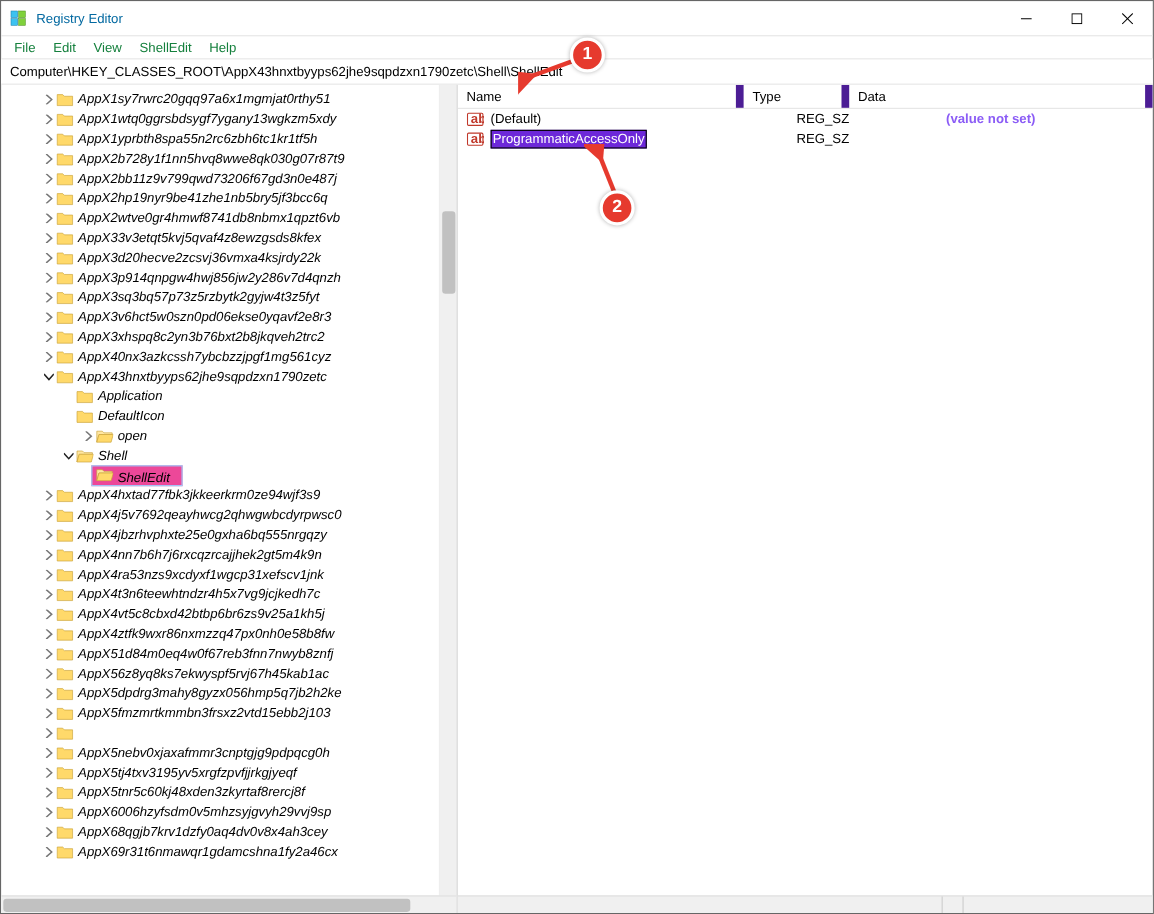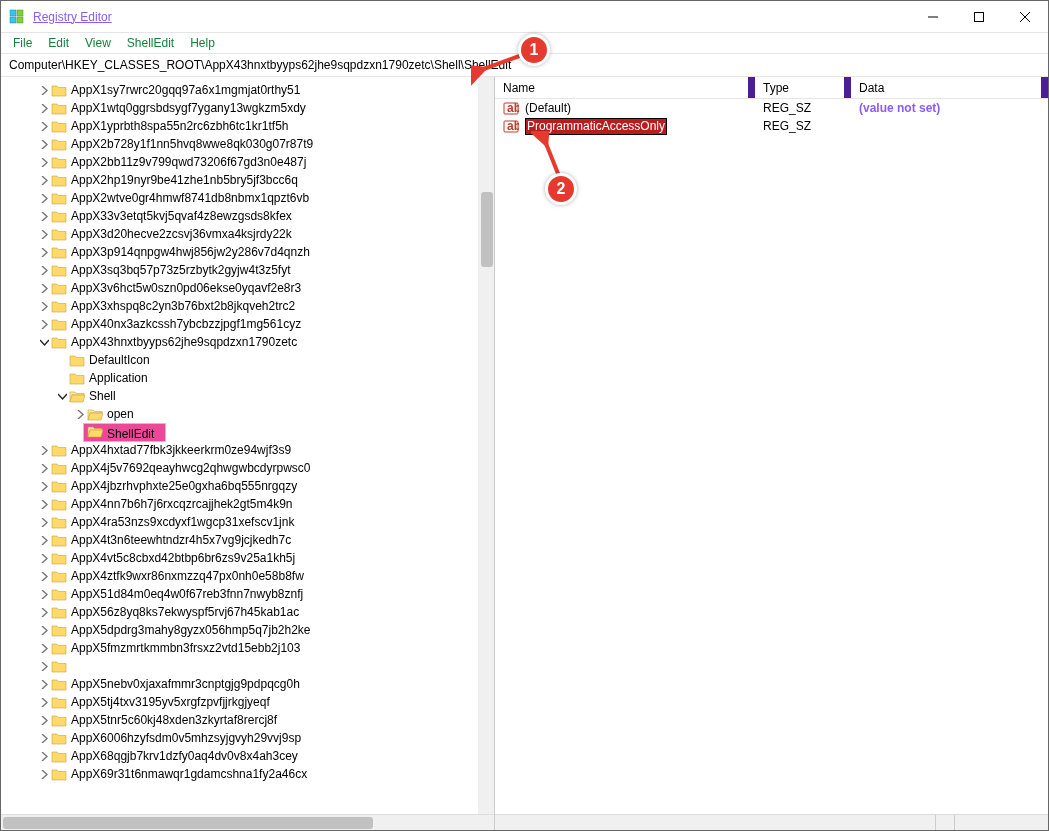--- a/index.html
+++ b/index.html
@@ -29,21 +29,21 @@
     padding: 0 0 0 8px;
     border-bottom: 1px solid #e5e5e5;
   }
   .titlebar .app-icon {
     width: 16px;
     height: 16px;
     margin-right: 8px;
     position: relative;
   }
   .titlebar .app-icon svg { width:16px; height:16px; }
-  .titlebar .title { flex: 1; color: #8b5cf6; text-decoration: underline; }
+  .titlebar .title { flex: 1; color: #0369a1; }
   .win-controls { display: flex; height: 100%; }
   .win-btn {
     width: 46px;
     display: flex;
     align-items: center;
     justify-content: center;
     color: #000;
   }
   .win-btn svg { width: 10px; height: 10px; }
   
@@ -77,24 +77,25 @@
     background: transparent;
   }
   
   .main {
     flex: 1;
     display: flex;
     overflow: hidden;
     position: relative;
   }
   .tree-pane {
-    width: 494px;
+    width: 415px;
     overflow: hidden;
     position: relative;
     border-right: 1px solid #ccc;
+    font-style: italic;
   }
   .tree-scroll {
     position: absolute;
     top: 0; left: 0; right: 0; bottom: 16px;
     overflow: hidden;
     padding: 4px 0;
   }
   .tree-hscroll {
     position: absolute;
     bottom: 0; left: 0; right: 0;
@@ -168,39 +169,40 @@
     display: flex;
     align-items: center;
   }
   .col-name { width: 260px; flex:none; }
   .col-type { width: 96px; flex:none; }
   .col-data { flex: 1; }
   .vals-body { flex: 1; }
   .val-row {
     display: flex;
     height: 18px;
+    gap: 40px;
   }
   .val-row .cell {
     padding: 0 8px;
     display: flex;
     align-items: center;
     height: 100%;
   }
   .val-row .cell.c-name { width: 260px; flex:none; }
   .val-row .cell.c-type { width: 96px; flex:none; color:#000;}
   .val-row .cell.c-data { flex: 1; color:#8b5cf6;font-weight:bold;}
   .val-ic {
     width: 16px; height: 16px; flex:none; margin-right: 6px;
     display:inline-flex; align-items:center; justify-content:center;
   }
   .val-ic svg { width:16px; height:16px; }
   .val-name-text { color:#000; }
   .val-name-edit {
     display:inline-block;
-    background:#b91c1c;
+    background:#6d28d9;
     color:#fff;
     border:1px solid #000;
     padding:0 1px;
     line-height:15px;
   }
   .values-hscroll{
     height:16px; background:#f0f0f0; border-top:1px solid #ddd;
     position:absolute; bottom:0; left:0; right:0;
     display:flex; align-items:center;
   }
@@ -468,60 +470,60 @@
             <span class="tree-label">AppX43hnxtbyyps62jhe9sqpdzxn1790zetc</span>
           </div>
           <div class="tree-row">
             <span class="indent"></span>
             <span class="indent"></span>
             <span class="indent"></span>
             <span class="chev-blank"></span>
             <span class="folder-ic closed"><svg viewBox="0 0 16 14">
                 <use href="#folder-closed"></use>
               </svg></span>
+            <span class="tree-label">Application</span>
+          </div>
+          <div class="tree-row">
+            <span class="indent"></span>
+            <span class="indent"></span>
+            <span class="indent"></span>
+            <span class="chev-blank"></span>
+            <span class="folder-ic closed"><svg viewBox="0 0 16 14">
+                <use href="#folder-closed"></use>
+              </svg></span>
             <span class="tree-label">DefaultIcon</span>
           </div>
           <div class="tree-row">
             <span class="indent"></span>
             <span class="indent"></span>
             <span class="indent"></span>
-            <span class="chev-blank"></span>
-            <span class="folder-ic closed"><svg viewBox="0 0 16 14">
-                <use href="#folder-closed"></use>
-              </svg></span>
-            <span class="tree-label">Application</span>
-          </div>
-          <div class="tree-row">
-            <span class="indent"></span>
-            <span class="indent"></span>
-            <span class="indent"></span>
-            <span class="chev">
-              <svg viewBox="0 0 9 9">
-                <use href="#chev-down"></use>
+            <span class="indent"></span>
+            <span class="chev">
+              <svg viewBox="0 0 9 9">
+                <use href="#chev-right"></use>
               </svg>
             </span>
             <span class="folder-ic open"><svg viewBox="0 0 16 14">
                 <use href="#folder-open"></use>
               </svg></span>
-            <span class="tree-label">Shell</span>
-          </div>
-          <div class="tree-row">
-            <span class="indent"></span>
-            <span class="indent"></span>
-            <span class="indent"></span>
-            <span class="indent"></span>
-            <span class="chev">
-              <svg viewBox="0 0 9 9">
-                <use href="#chev-right"></use>
+            <span class="tree-label">open</span>
+          </div>
+          <div class="tree-row">
+            <span class="indent"></span>
+            <span class="indent"></span>
+            <span class="indent"></span>
+            <span class="chev">
+              <svg viewBox="0 0 9 9">
+                <use href="#chev-down"></use>
               </svg>
             </span>
             <span class="folder-ic open"><svg viewBox="0 0 16 14">
                 <use href="#folder-open"></use>
               </svg></span>
-            <span class="tree-label">open</span>
+            <span class="tree-label">Shell</span>
           </div>
           <div class="tree-row selected">
             <span class="indent"></span>
             <span class="indent"></span>
             <span class="indent"></span>
             <span class="indent"></span>
             <span class="chev-blank"></span>
             <span class="sel-box"><span class="folder-ic open"><svg viewBox="0 0 16 14">
                   <use href="#folder-open"></use>
                 </svg></span><span class="tree-label">ShellEdit</span></span>

